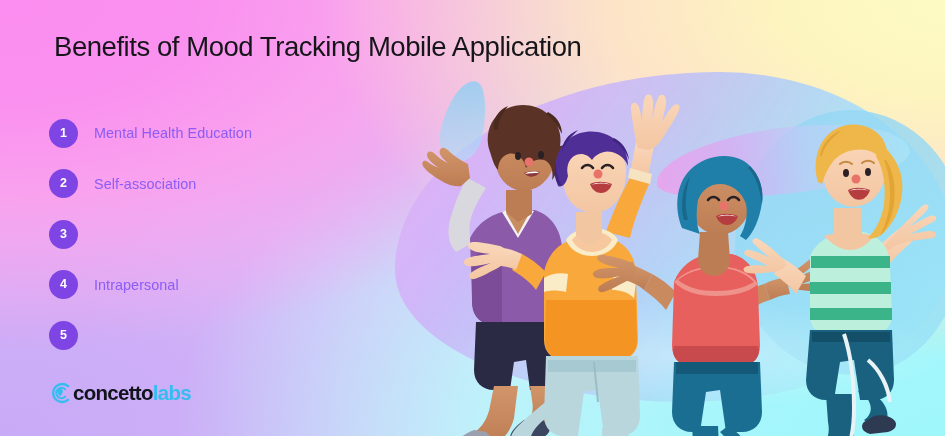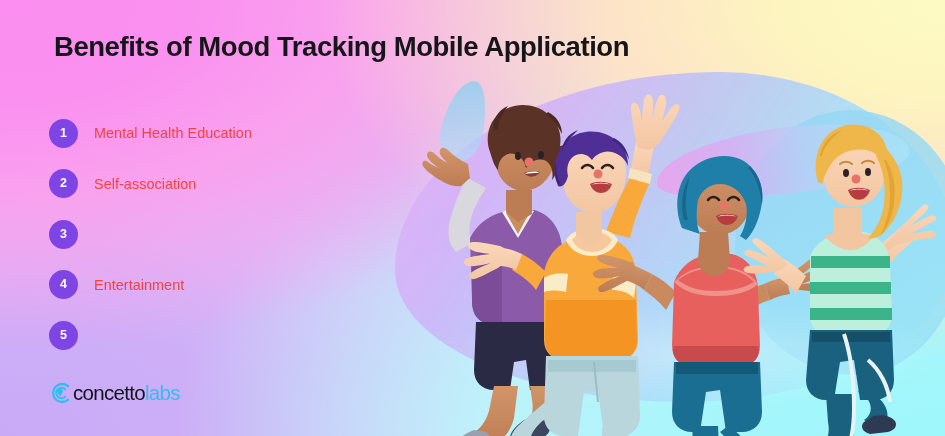--- a/index.html
+++ b/index.html
@@ -69,21 +69,21 @@
   .blob-shadow {
     left:430px; top:300px;
     width:520px; height:110px;
     background:radial-gradient(ellipse at 50% 50%, rgba(255,255,255,.30), rgba(255,255,255,0) 70%);
     border-radius:50%;
   }
 
   
   .title {
     position:absolute; left:54px; top:31px;
-    font-size:27.5px; font-weight:700;
+    font-size:27.5px; font-weight:400;
     letter-spacing:-.45px;
     color:#16161a;
     white-space:nowrap;
   }
 
   
   .benefits { position:absolute; left:49px; top:117px; width:360px; }
   .benefit-row {
     display:flex; align-items:center;
     height:32px; margin-bottom:18.5px;
@@ -93,33 +93,33 @@
     width:29px; height:29px; border-radius:50%;
     background:#7f45e4;
     color:#fff;
     font-size:12.5px; font-weight:700;
     display:flex; align-items:center; justify-content:center;
     line-height:1;
   }
   .benefit-label {
     margin-left:16px;
     font-size:14.4px; font-weight:500;
-    color:#ef4444;
+    color:#8b5cf6;
     letter-spacing:.05px;
     white-space:nowrap;
   }
 
   
   .logo {
     position:absolute; left:48px; top:381px;
     display:flex; align-items:center;
   }
   .logo-mark { width:24px; height:24px; margin-right:1px; }
   .logo-text {
-    font-size:20.5px; font-weight:400; letter-spacing:-.7px;
+    font-size:20.5px; font-weight:700; letter-spacing:-.7px;
     line-height:1;
   }
   .logo-concetto { color:#12141c; }
   .logo-labs { color:#35bdf0; }
 
   
   .people { position:absolute; left:398px; top:60px; width:547px; height:376px; }
   .people svg { display:block; width:100%; height:100%; }
 </style>
 </head>
@@ -322,21 +322,21 @@
       <div class="badge">2</div>
       <div class="benefit-label">Self-association</div>
     </div>
 
     <div class="benefit-row">
       <div class="badge">3</div>
     </div>
 
     <div class="benefit-row">
       <div class="badge">4</div>
-      <div class="benefit-label">Entertainment</div>
+      <div class="benefit-label">Intrapersonal</div>
     </div>
 
     <div class="benefit-row">
       <div class="badge">5</div>
     </div>
 
   </div>
 
   <div class="logo">
     <span class="logo-mark">

